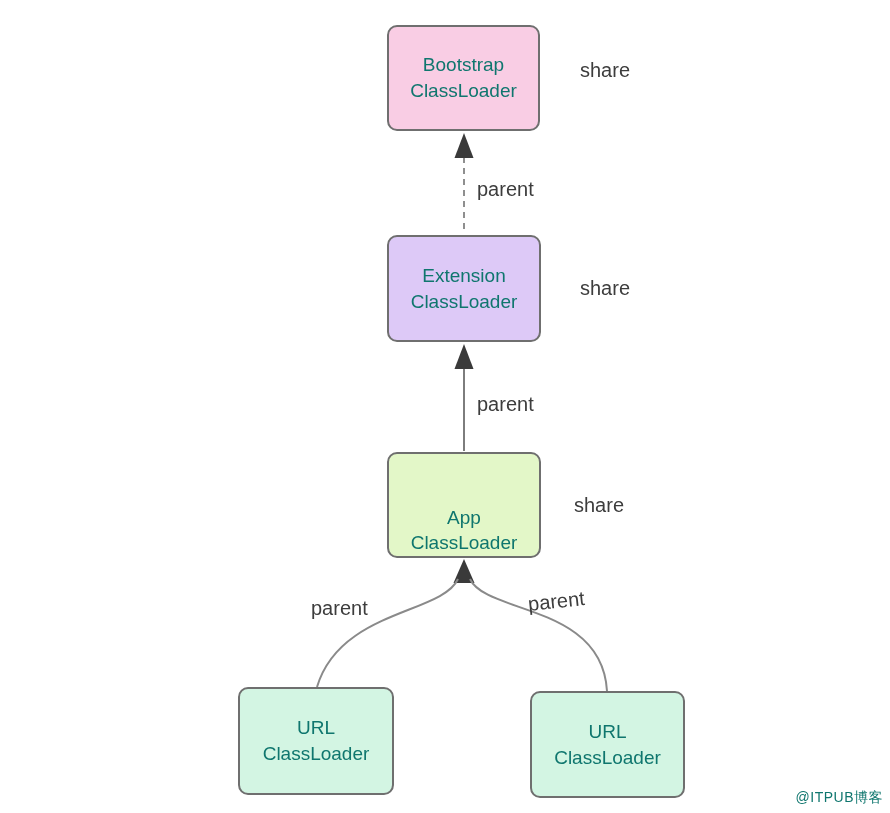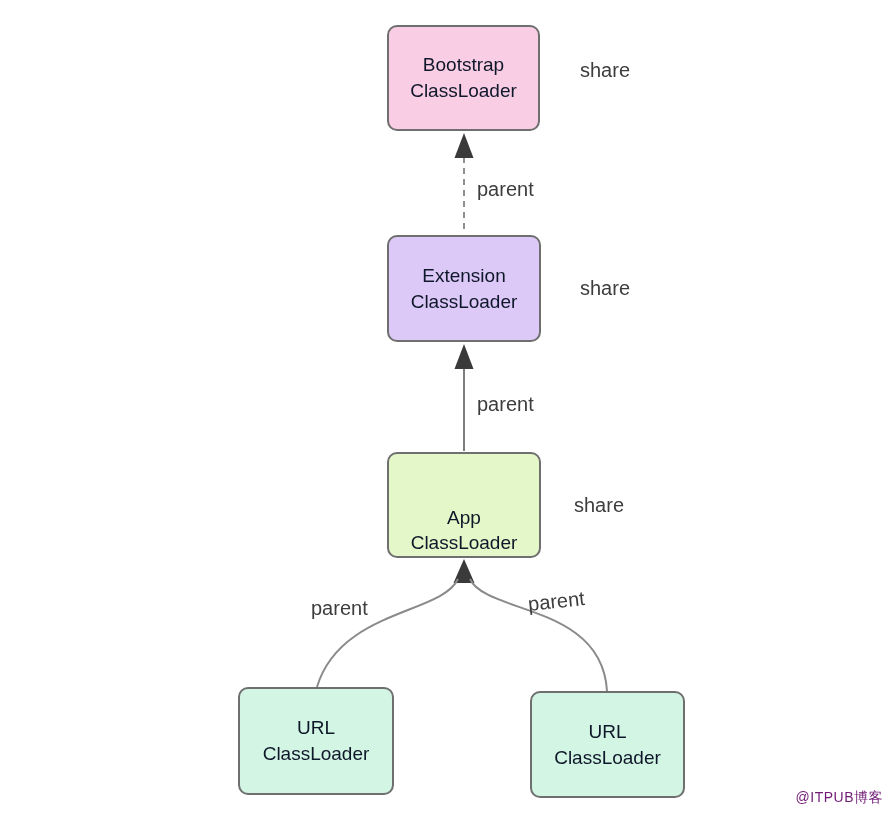--- a/index.html
+++ b/index.html
@@ -33,21 +33,21 @@
     position: absolute;
     border: 2px solid #6f6f6f;
     border-radius: 10px;
     display: flex;
     flex-direction: column;
     align-items: center;
     justify-content: center;
     text-align: center;
     font-size: 19px;
     line-height: 1.35;
-    color: #0f172a;
+    color: #0f766e;
     box-sizing: border-box;
   }
   .node--bootstrap { left: 387px; top: 25px;  width: 153px; height: 106px; }
   .node--extension { left: 387px; top: 235px; width: 154px; height: 107px; }
   .node--app       { left: 387px; top: 452px; width: 154px; height: 106px; justify-content: flex-end; }
   .node--url-left  { left: 238px; top: 687px; width: 156px; height: 108px; }
   .node--url-right { left: 530px; top: 691px; width: 155px; height: 107px; }
   .edge-label {
     position: absolute;
     font-size: 20px;
@@ -59,21 +59,21 @@
   .label-share-3  { left: 574px; top: 494px; }
   .label-parent-1 { left: 477px; top: 178px; }
   .label-parent-2 { left: 477px; top: 393px; }
   .label-parent-3 { left: 311px; top: 597px; }
   .label-parent-4 { left: 528px; top: 590px; transform: rotate(-6deg); }
   .watermark {
     position: absolute;
     right: 7px;
     bottom: 6px;
     font-size: 14px;
-    color: #701a75;
+    color: #0f766e;
     letter-spacing: 0.5px;
   }
 </style>
 </head>
 <body>
 
 <div class="canvas">
 
   <svg class="edges" viewBox="0 0 890 813">
 

